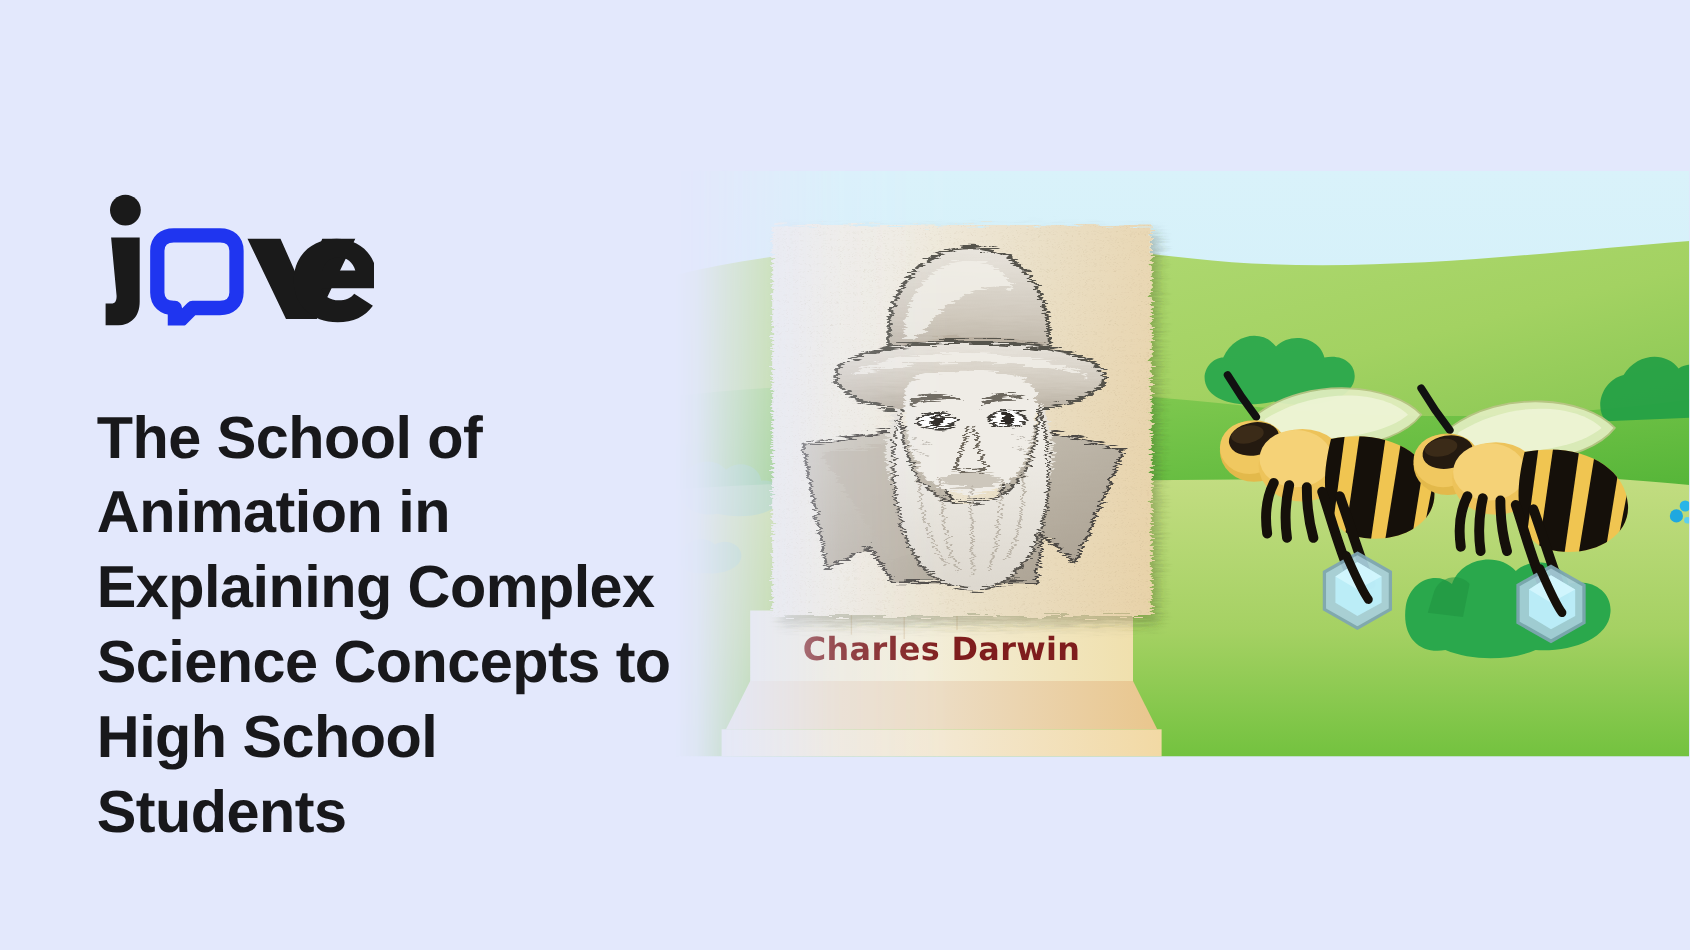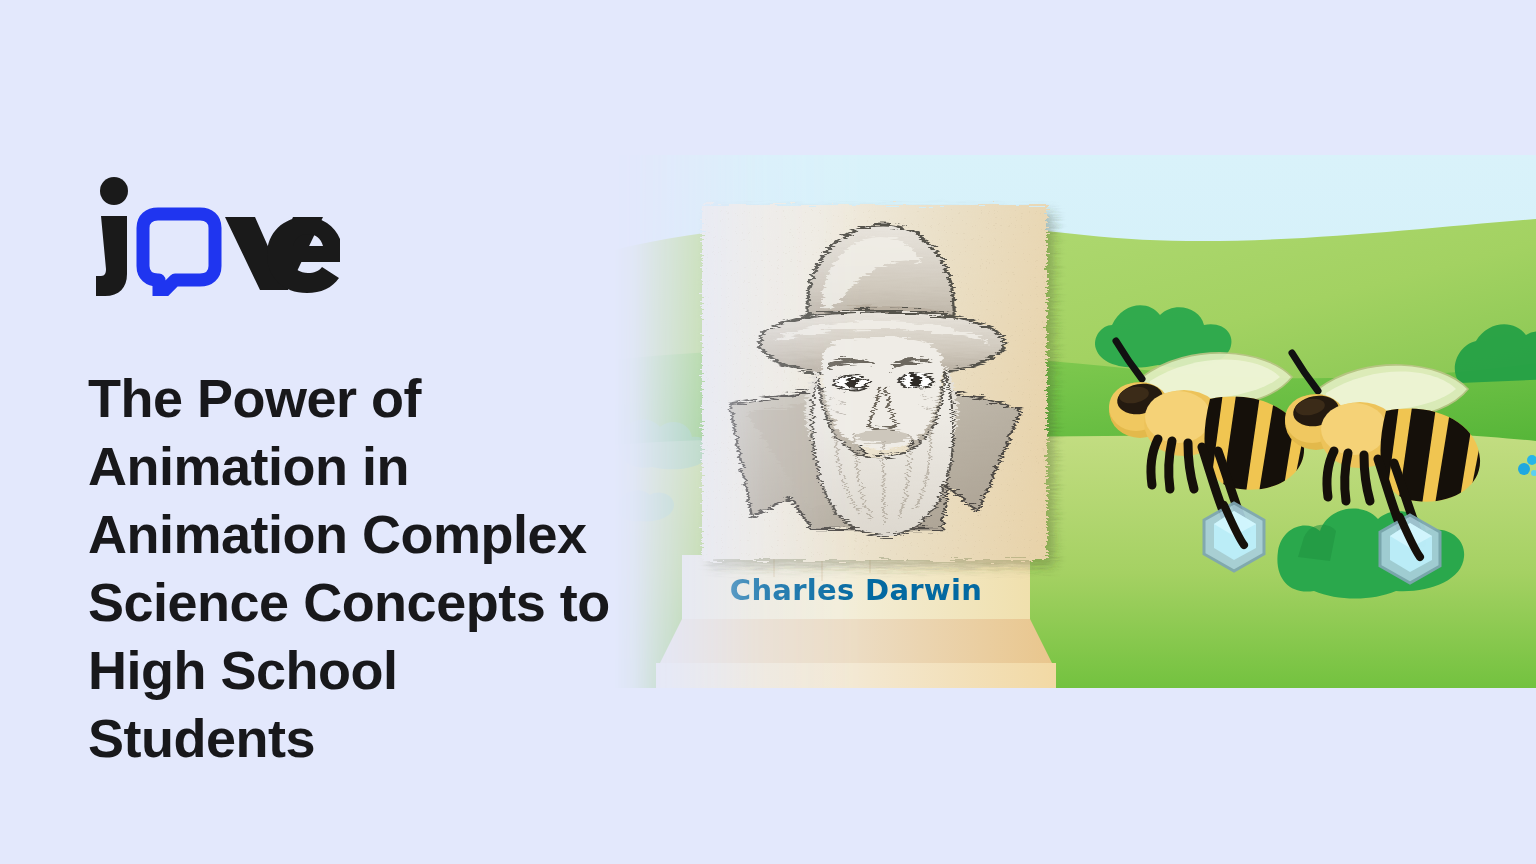--- a/index.html
+++ b/index.html
@@ -105,21 +105,21 @@
   .darwin-label {
     position: absolute;
     left: 0;
     top: 18px;
     width: 404px;
     text-align: center;
     font-family: "DejaVu Sans", sans-serif;
     font-size: 29px;
     font-weight: bold;
     letter-spacing: 0.3px;
-    color: #0369a1;
+    color: #7f1d1d;
     white-space: nowrap;
   }
 </style>
 </head>
 <body>
 
 <div id="slide">
 
   <div class="left-col">
     <div class="logo">
@@ -136,21 +136,21 @@
         <path d="M137 41 h30 l19 43 l19 -43 h30 l-35 73 h-28 z" fill="#1a1a1a"></path>
 
         <path d="M252 86 h-48 c2 7 8 11 16 11 c6 0 11 -2 14 -6 l17 11
                  c-7 10 -18 15 -32 15 c-24 0 -40 -16 -40 -38 c0 -22 16 -38 39 -38
                  c22 0 37 16 37 38 z
                  M205 70 h30 c-2 -8 -8 -12 -15 -12 c-8 0 -13 4 -15 12 z" fill="#1a1a1a"></path>
       </svg>
     </div>
   </div>
 
-  <h1 class="headline">The Power of Animation in Animation Complex Science Concepts to High School Students</h1>
+  <h1 class="headline">The School of Animation in Explaining Complex Science Concepts to High School Students</h1>
 
   <div class="illus-wrap">
 
     <svg class="illus-svg" viewBox="0 0 922 533" preserveAspectRatio="none">
       <defs>
         <linearGradient id="skyG" x1="0" y1="0" x2="0" y2="1">
           <stop offset="0%" stop-color="#d9f2fa"></stop>
           <stop offset="100%" stop-color="#c7ecf7"></stop>
         </linearGradient>
         <linearGradient id="hillFarG" x1="0" y1="0" x2="1" y2="1">

